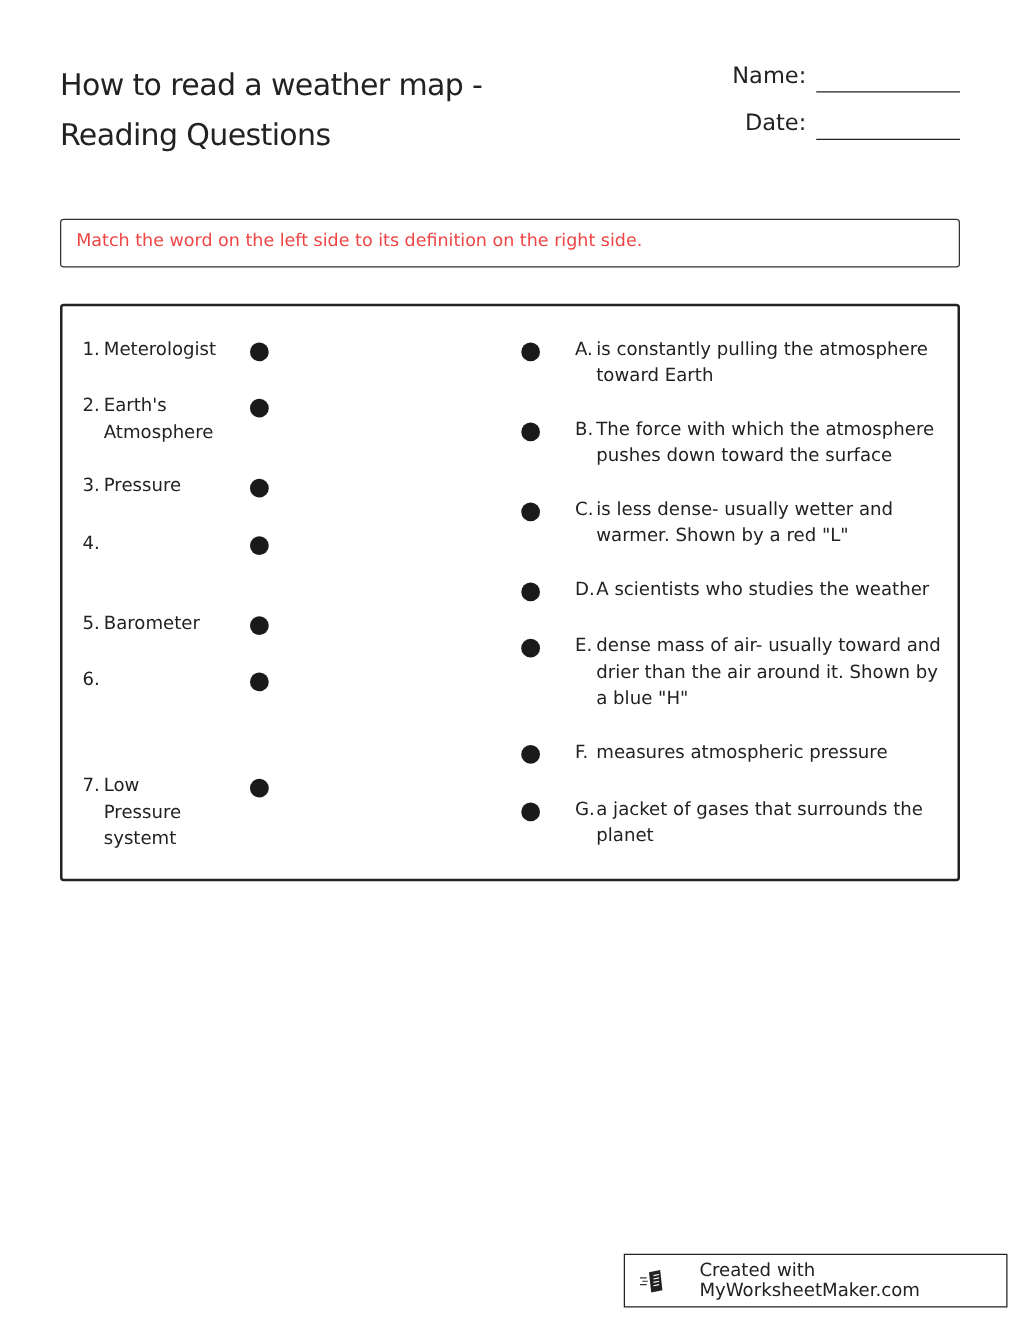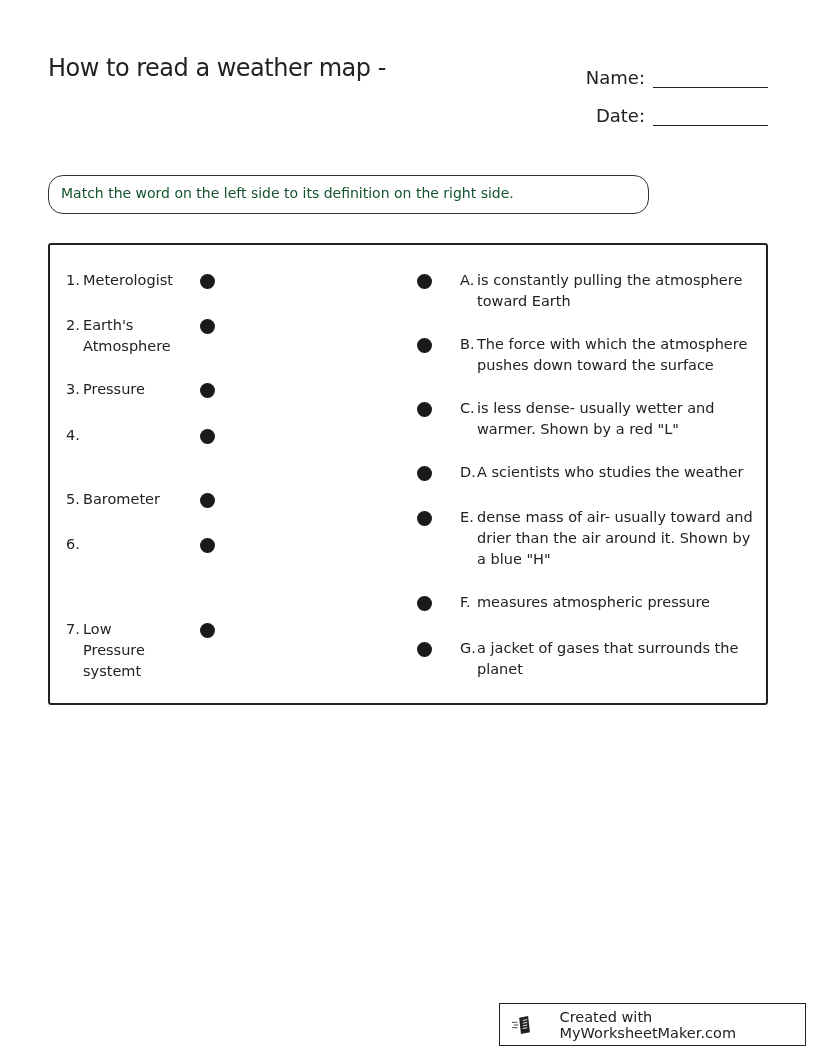--- a/index.html
+++ b/index.html
@@ -22,42 +22,42 @@
     }
     .title span { display: block; }
     .meta {
       position: absolute;
       right: 48px; top: 50px;
       width: 200px;
     }
     .meta-row {
       display: flex;
       justify-content: flex-end;
-      align-items: flex-end;
+      align-items: flex-start;
       height: 38px;
     }
     .meta-label {
       font-size: 18px;
       margin-right: 8px;
       color: #222;
     }
     .meta-line {
       width: 115px;
       border-bottom: 1px solid #222;
       height: 24px;
     }
     .instructions {
       position: absolute;
       left: 48px; top: 175px;
-      width: 601px; height: 39px;
+      width: 720px; height: 39px;
       border: 1px solid #333;
-      border-radius: 15px;
+      border-radius: 3px;
       padding: 9px 12px;
       font-size: 14px;
-      color: #14532d;
+      color: #ef4444;
     }
     .match-box {
       position: absolute;
       left: 48px; top: 243px;
       width: 720px; height: 462px;
       border: 2px solid #222;
       border-radius: 3px;
     }
     .left-item, .right-item {
       position: absolute;
@@ -89,20 +89,21 @@
       color: #222;
       gap: 20px;
     }
     .footer-icon { width: 24px; height: 22px; margin-right: 6px; }
   </style>
 </head>
 <body>
 
 <div class="title">
   <span>How to read a weather map -</span>
+  <span>Reading Questions</span>
 </div>
 
 <div class="meta">
   <div class="meta-row">
     <span class="meta-label">Name:</span>
     <span class="meta-line"></span>
   </div>
   <div class="meta-row">
     <span class="meta-label">Date:</span>
     <span class="meta-line"></span>

